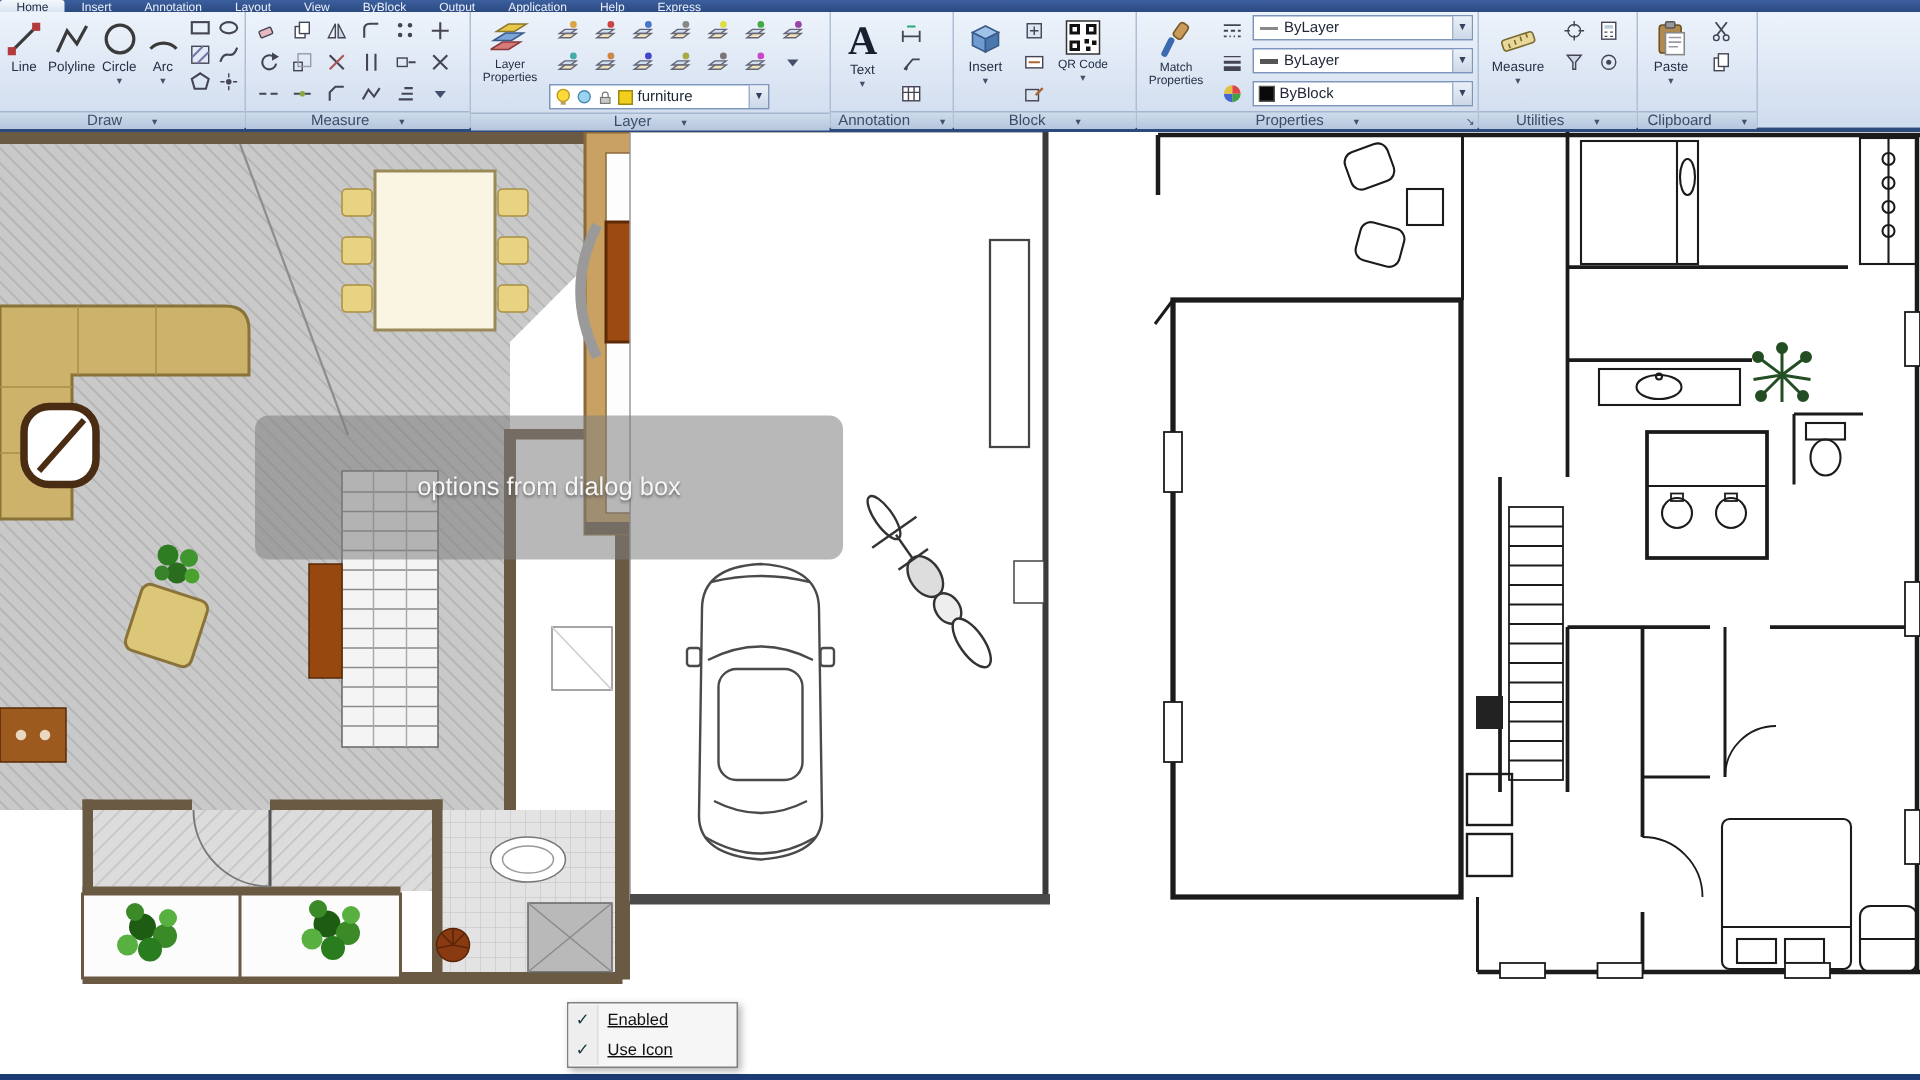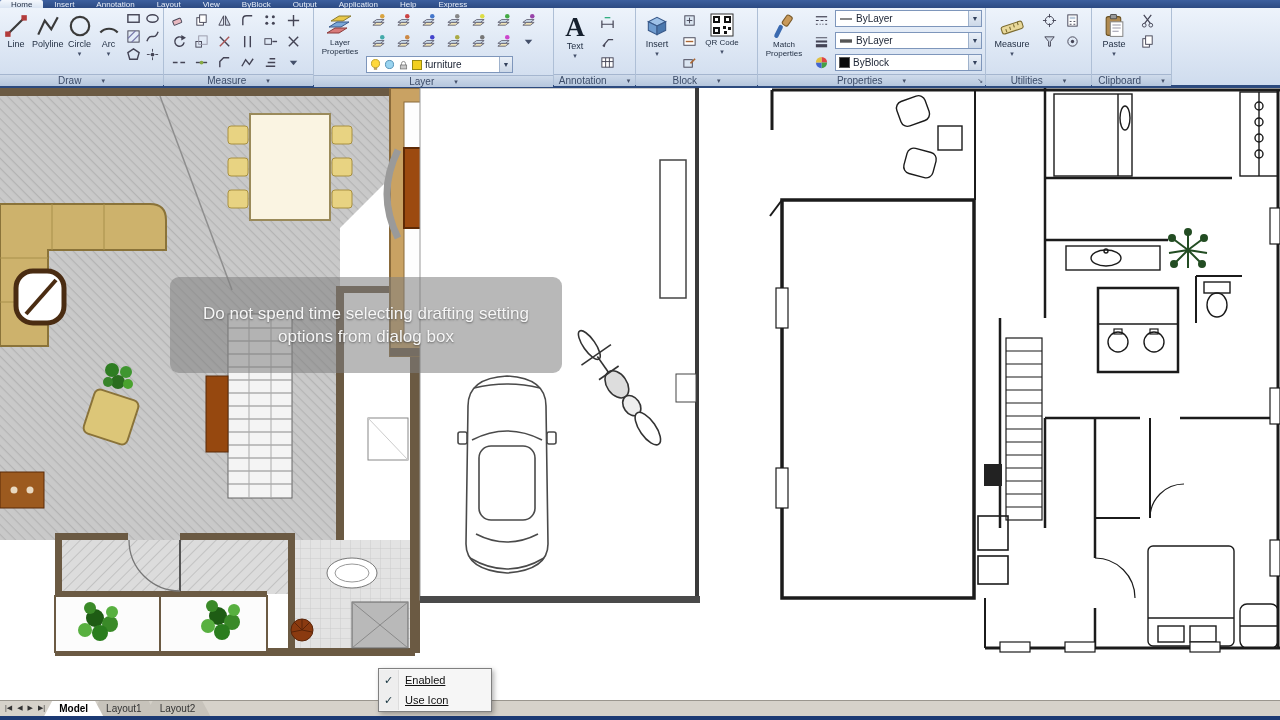--- a/index.html
+++ b/index.html
@@ -922,42 +922,30 @@
         <rect x="1000" y="554" width="30" height="10" fill="#fff" stroke-width="1.2"></rect>
         <rect x="1065" y="554" width="30" height="10" fill="#fff" stroke-width="1.2"></rect>
         <rect x="1190" y="554" width="30" height="10" fill="#fff" stroke-width="1.2"></rect>
         <rect x="1270" y="120" width="10" height="36" fill="#fff" stroke-width="1.2"></rect>
         <rect x="1270" y="300" width="10" height="36" fill="#fff" stroke-width="1.2"></rect>
         <rect x="1270" y="452" width="10" height="36" fill="#fff" stroke-width="1.2"></rect>
       </g>
     </svg>
 
     <div class="tooltip">
-      <div>Do not spend time selecting drafting setting</div>
       <div>options from dialog box</div>
     </div>
   </div>
 
   <div class="ctxmenu">
     <div class="mitem">
       <span class="mcheck">✓</span>
       <span class="mlabel">Enabled</span>
     </div>
     <div class="mitem">
       <span class="mcheck">✓</span>
       <span class="mlabel">Use Icon</span>
     </div>
   </div>
 
-  <div class="tabbar">
-    <div class="navbtns">
-      <span>|◀</span>
-      <span>◀</span>
-      <span>▶</span>
-      <span>▶|</span>
-    </div>
-    <div class="ltab active">Model</div>
-    <div class="ltab">Layout1</div>
-    <div class="ltab">Layout2</div>
-  </div>
 
   <div class="statusbar"></div>
 </div>
 
 </body></html>

